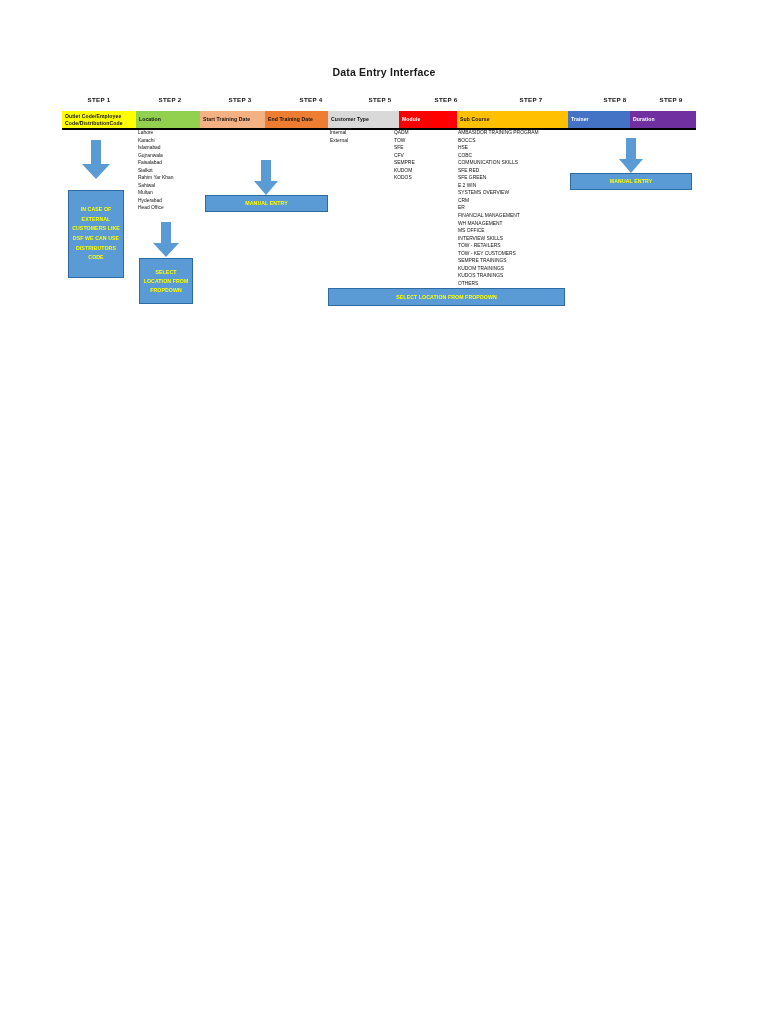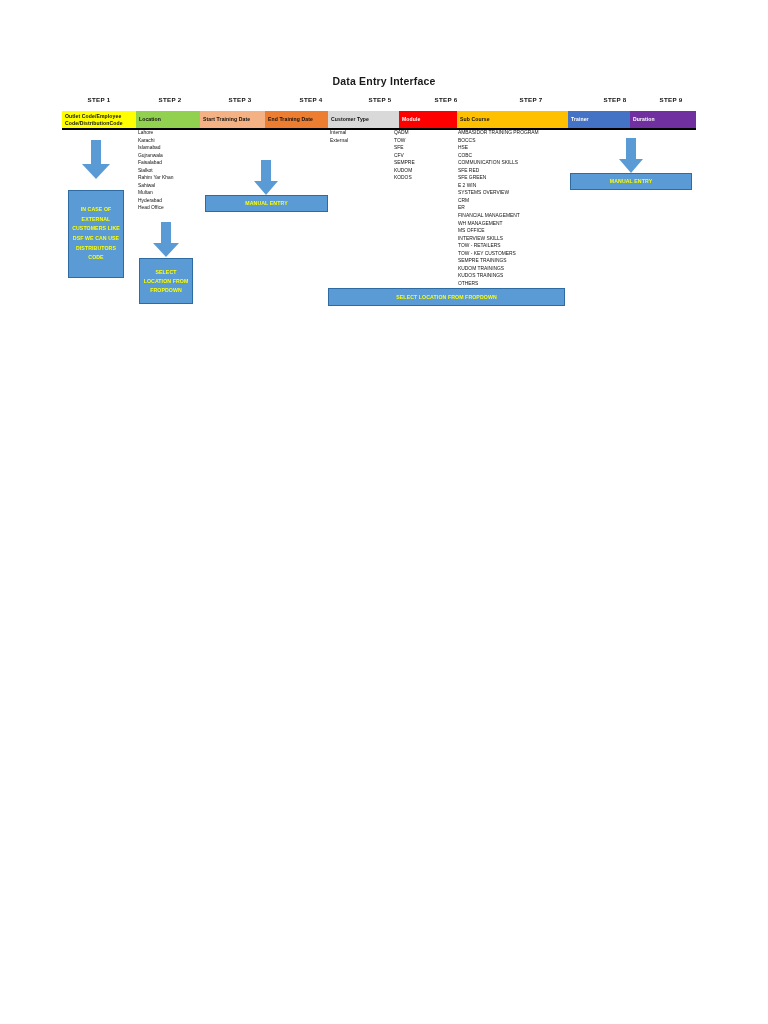--- a/index.html
+++ b/index.html
@@ -12,21 +12,21 @@
     height: 1024px;
     position: relative;
     font-family: "Liberation Sans", sans-serif;
     color: #000000;
     overflow: hidden;
   }
 
   #page-title {
     position: absolute;
     left: 0;
-    top: 75px;
+    top: 66px;
     width: 768px;
     text-align: center;
     font-size: 10.5px;
     font-weight: bold;
     letter-spacing: 0.2px;
     color: #1a1a1a;
   }
 
   
   #step-labels {

